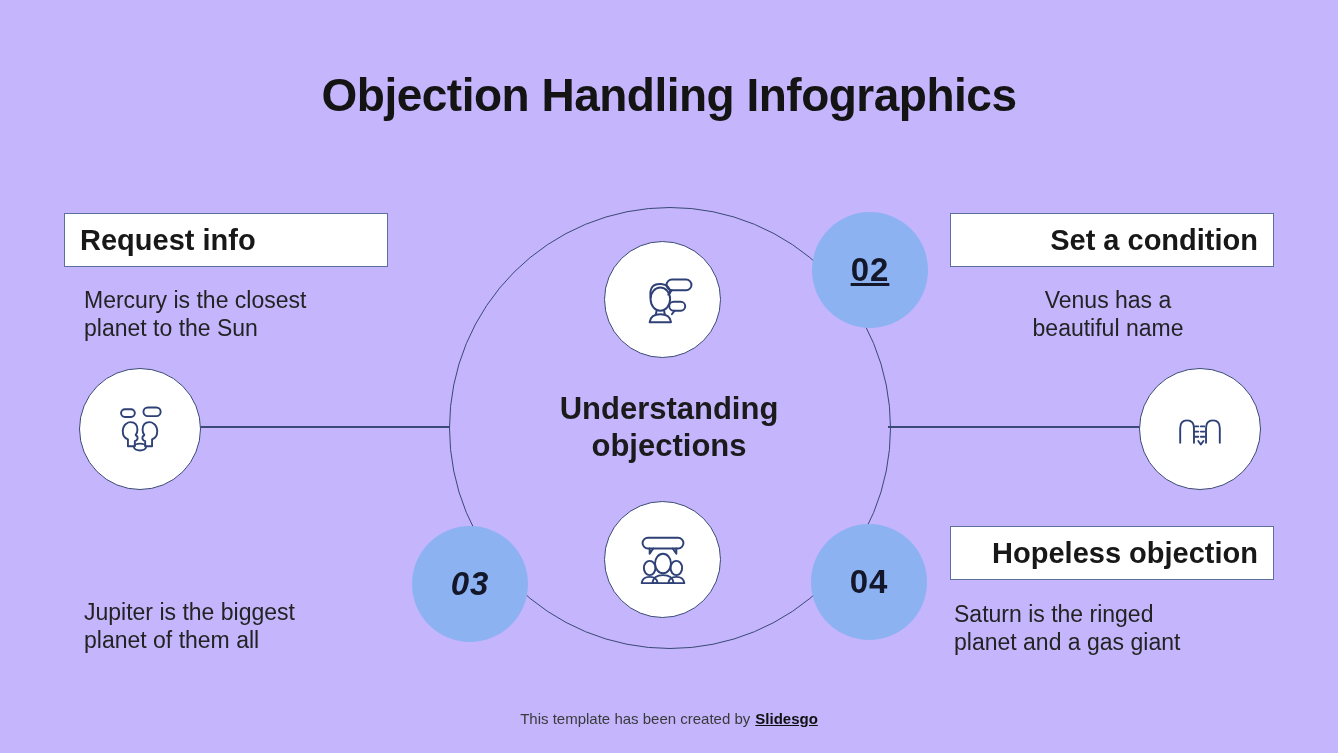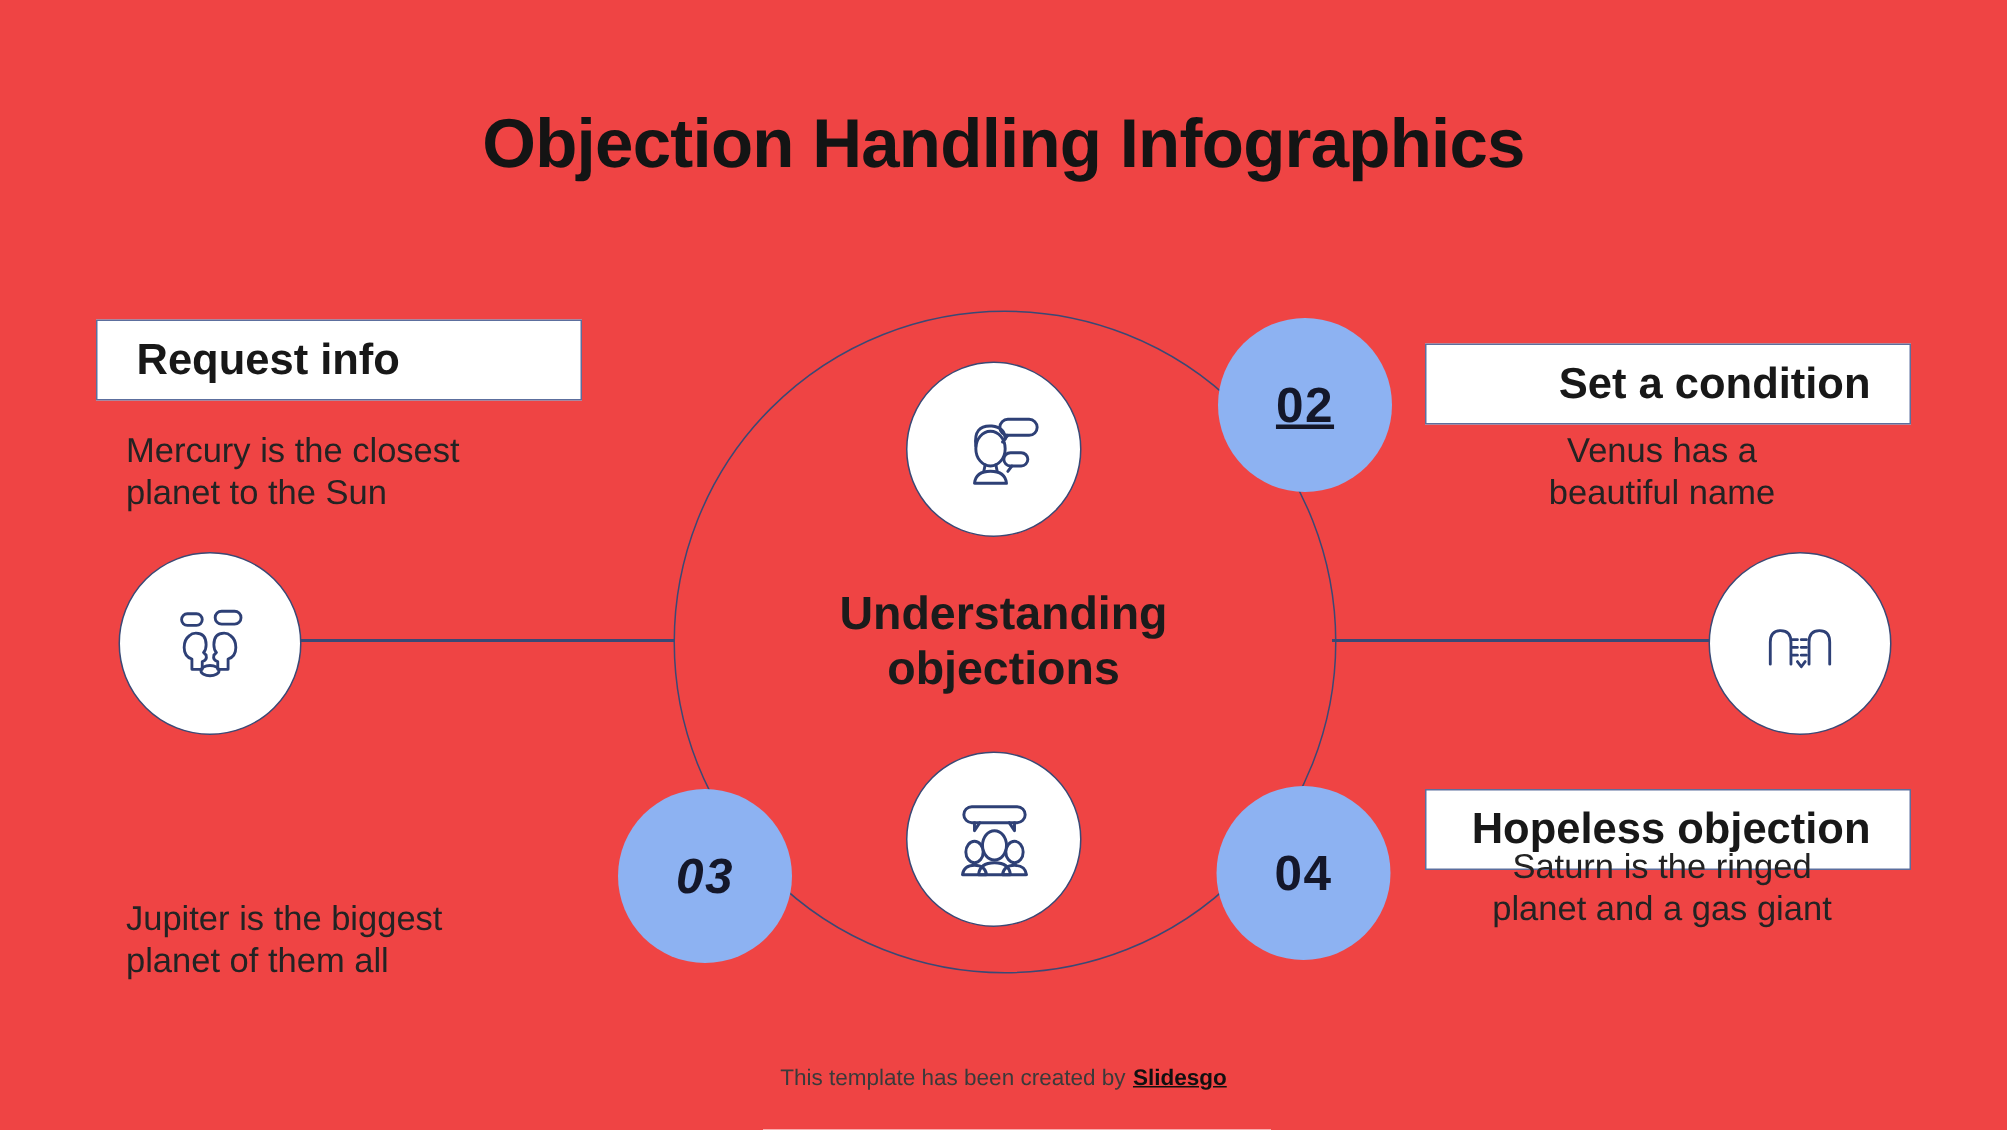--- a/index.html
+++ b/index.html
@@ -1,17 +1,17 @@
 <!DOCTYPE html>
 <html><head>
 <meta charset="utf-8">
 <style>
   html,body{margin:0;padding:0;background:#ffffff;}
   .stage{
-    position:relative;width:1338px;height:753px;background:#ef4444;overflow:hidden;
+    position:relative;width:1338px;height:753px;background:#c4b5fd;overflow:hidden;
     font-family:"Liberation Sans",sans-serif;
   }
   .title{
     position:absolute;left:0;right:0;top:68px;text-align:center;
     font-size:46px;font-weight:800;letter-spacing:-0.5px;color:#141414;margin:0;
   }
   
   .connector{position:absolute;top:426px;height:2px;background:#3a4975;}
   .connector.c-left{left:199px;width:251px;}
   .connector.c-right{left:888px;width:252px;}
@@ -47,34 +47,34 @@
     font-size:33px;font-weight:800;color:#14172a;letter-spacing:1px;
   }
   .n1{left:410px;top:212px;}
   .n2{left:812px;top:212px;text-decoration:underline;}
   .n3{left:412px;top:526px;font-style:italic;}
   .n4{left:811px;top:524px;}
   
   .step-box{
     position:absolute;width:324px;height:54px;border:1.6px solid #5c6f9e;background:#ffffff;
     display:flex;align-items:center;font-size:29px;font-weight:700;color:#181818;
-    padding:0 26px;box-sizing:border-box;
+    padding:0 15px;box-sizing:border-box;
   }
   .box-tl{left:64px;top:213px;}
-  .box-tr{left:950px;top:213px;justify-content:flex-end;margin-top:16px;}
+  .box-tr{left:950px;top:213px;justify-content:flex-end;}
   .box-bl{left:64px;top:526px;}
   .box-br{left:950px;top:526px;justify-content:flex-end;}
   
   .step-desc{
     position:absolute;margin:4px;font-size:23px;line-height:27.5px;color:#232323;white-space:pre-line;
   }
   .desc-tl{left:80px;top:283px;text-align:left;}
   .desc-tr{left:950px;top:283px;width:308px;text-align:center;}
   .desc-bl{left:80px;top:595px;text-align:left;}
-  .desc-br{left:950px;top:560px;width:308px;text-align:center;}
+  .desc-br{left:950px;top:597px;width:308px;text-align:left;}
   
   .footer{
     position:absolute;left:0;right:0;top:710px;text-align:center;
     font-size:15px;color:#3a3a3a;
   }
   .brand{font-weight:700;color:#101010;text-decoration:underline;margin-left:5px;cursor:pointer;}
 </style>
 </head>
 <body>
 

